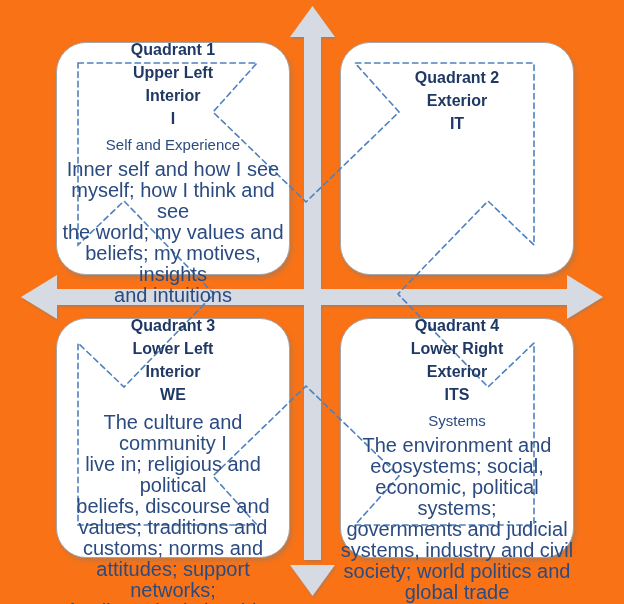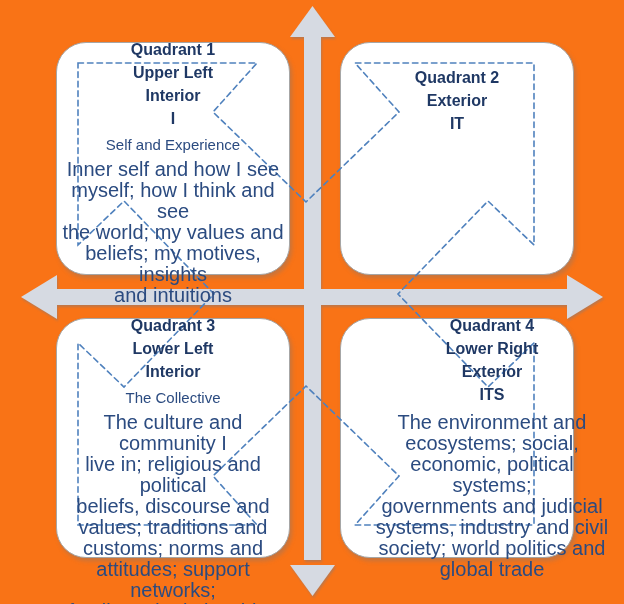--- a/index.html
+++ b/index.html
@@ -28,21 +28,21 @@
   svg.star{position:absolute;left:0;top:0;z-index:5;pointer-events:none;}
   .qtext{
     position:absolute;z-index:10;
     width:234px;
     text-align:center;
     color:var(--text_navy,#1F3864);
   }
   .t1{left:56px;top:38px;}
   .t2{left:340px;top:38px;margin-top:28px;}
   .t3{left:56px;top:314px;}
-  .t4{left:340px;top:314px;margin-left:35px;}
+  .t4{left:340px;top:314px;}
   .q-head{
     font-size:16px;font-weight:bold;line-height:23px;
     color:var(--text_navy,#1F3864);
   }
   .q-sub{
     margin-top:7px;
     font-size:15px;line-height:16px;
     white-space:pre-line;
     color:var(--text_blue,#2E5395);
     text-align:center;
@@ -98,35 +98,36 @@
   <div class="qtext t2">
     <div class="q-head">Quadrant 2</div>
     <div class="q-head">Exterior</div>
     <div class="q-head">IT</div>
   </div>
 
   <div class="qtext t3">
     <div class="q-head">Quadrant 3</div>
     <div class="q-head">Lower Left</div>
     <div class="q-head">Interior</div>
-    <div class="q-sub">The Collective</div>
+    <div class="q-head">WE</div>
     <div class="q-body">The culture and community I
 live in; religious and political
 beliefs, discourse and
 values; traditions and
 customs; norms and
 attitudes; support networks;
 family and relationships</div>
   </div>
 
   <div class="qtext t4">
     <div class="q-head">Quadrant 4</div>
     <div class="q-head">Lower Right</div>
     <div class="q-head">Exterior</div>
     <div class="q-head">ITS</div>
+    <div class="q-sub">Systems</div>
     <div class="q-body">The environment and
 ecosystems; social,
 economic, political systems;
 governments and judicial
 systems, industry and civil
 society; world politics and
 global trade</div>
   </div>
 
 </div>

